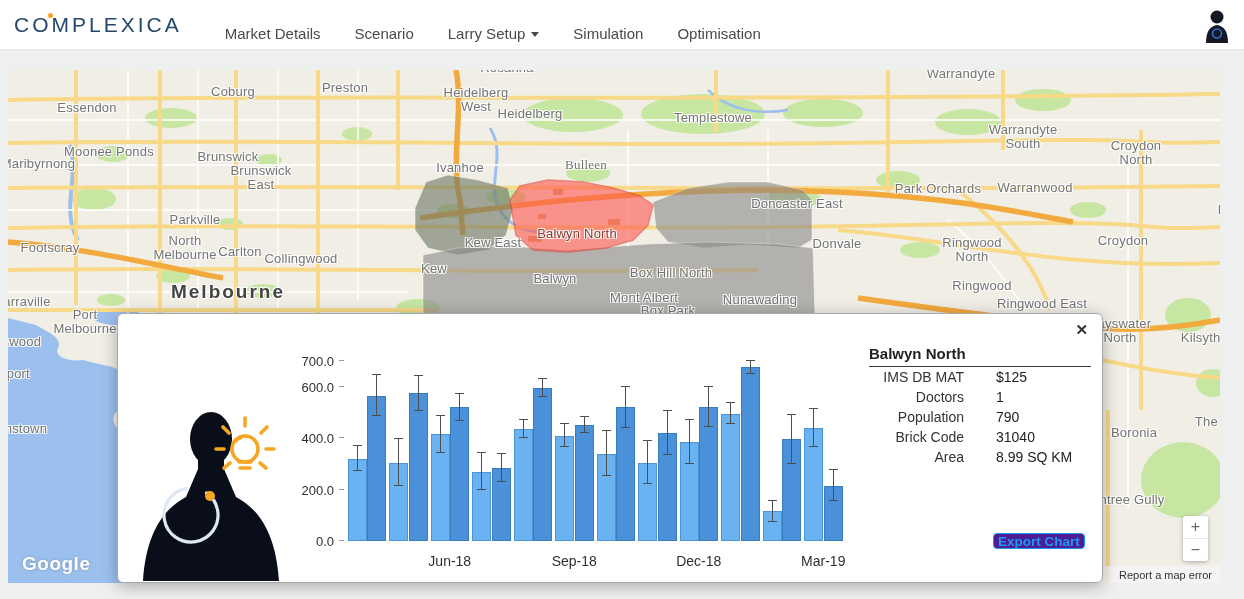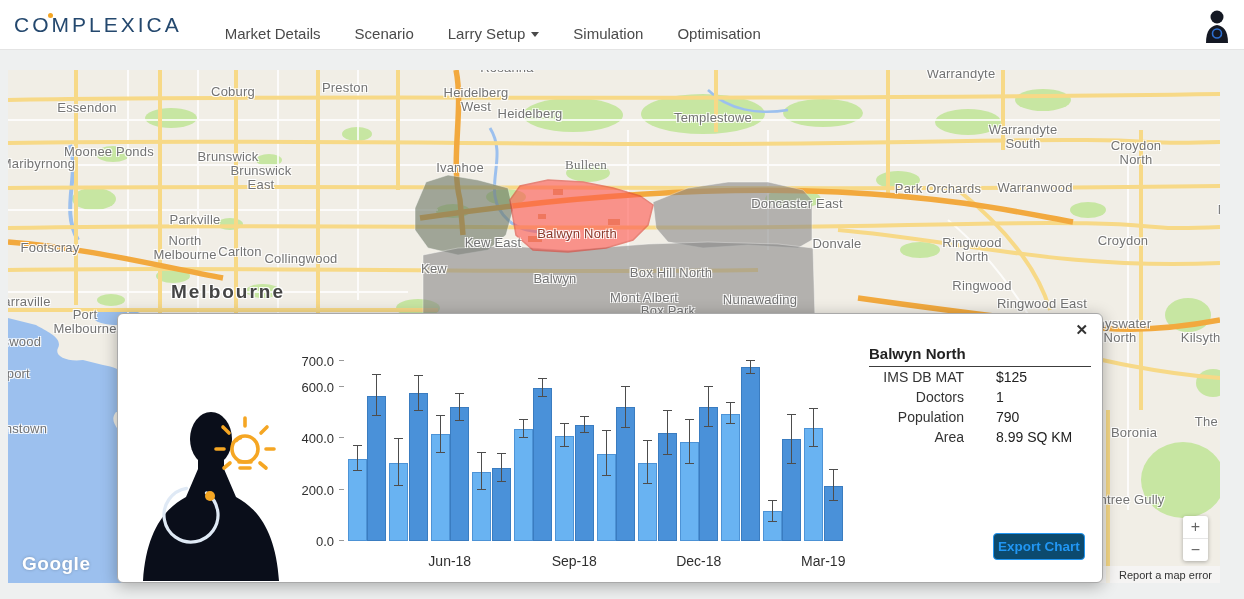--- a/index.html
+++ b/index.html
@@ -61,21 +61,21 @@
   .xlab { position:absolute; top:192px; transform:translateX(-50%); font-size:14px; color:#2f2f2f;
     white-space:nowrap; }
 
   
   .info { position:absolute; left:751px; top:31px; width:222px; }
   .info-title { font-size:15px; font-weight:bold; color:#222; padding-bottom:4px;
     border-bottom:1px solid #3c3c3c; }
   .info-row { display:flex; height:20px; align-items:center; font-size:14px; }
   .info-row .lbl { width:95px; text-align:right; color:#333; }
   .info-row .val { margin-left:32px; color:#222; }
-  .export-btn { position:absolute; left:875px; top:219px; width:92px; height:27px; background:#0c4a6e;
+  .export-btn { position:absolute; left:875px; top:219px; width:92px; height:16px; background:#4c1d95;
     border:1px solid #2196f3; border-radius:4px; color:#2196f3; font-size:13.5px; font-weight:bold;
     display:flex; align-items:center; justify-content:center; cursor:pointer;
     font-family:"Liberation Sans", sans-serif; }
 </style>
 </head>
 <body>
 
 <div class="header">
   <div class="logo"><span>C</span><span class="logo-o">O</span><span>MPLEXICA</span></div>
   <div class="nav">
@@ -422,20 +422,24 @@
         </div>
         <div class="info-row">
           <div class="lbl">Doctors</div>
           <div class="val">1</div>
         </div>
         <div class="info-row">
           <div class="lbl">Population</div>
           <div class="val">790</div>
         </div>
         <div class="info-row">
+          <div class="lbl">Brick Code</div>
+          <div class="val">31040</div>
+        </div>
+        <div class="info-row">
           <div class="lbl">Area</div>
           <div class="val">8.99 SQ KM</div>
         </div>
       </div>
   </div>
 
   <button class="export-btn">Export Chart</button>
 </div>
 
 </body></html>

